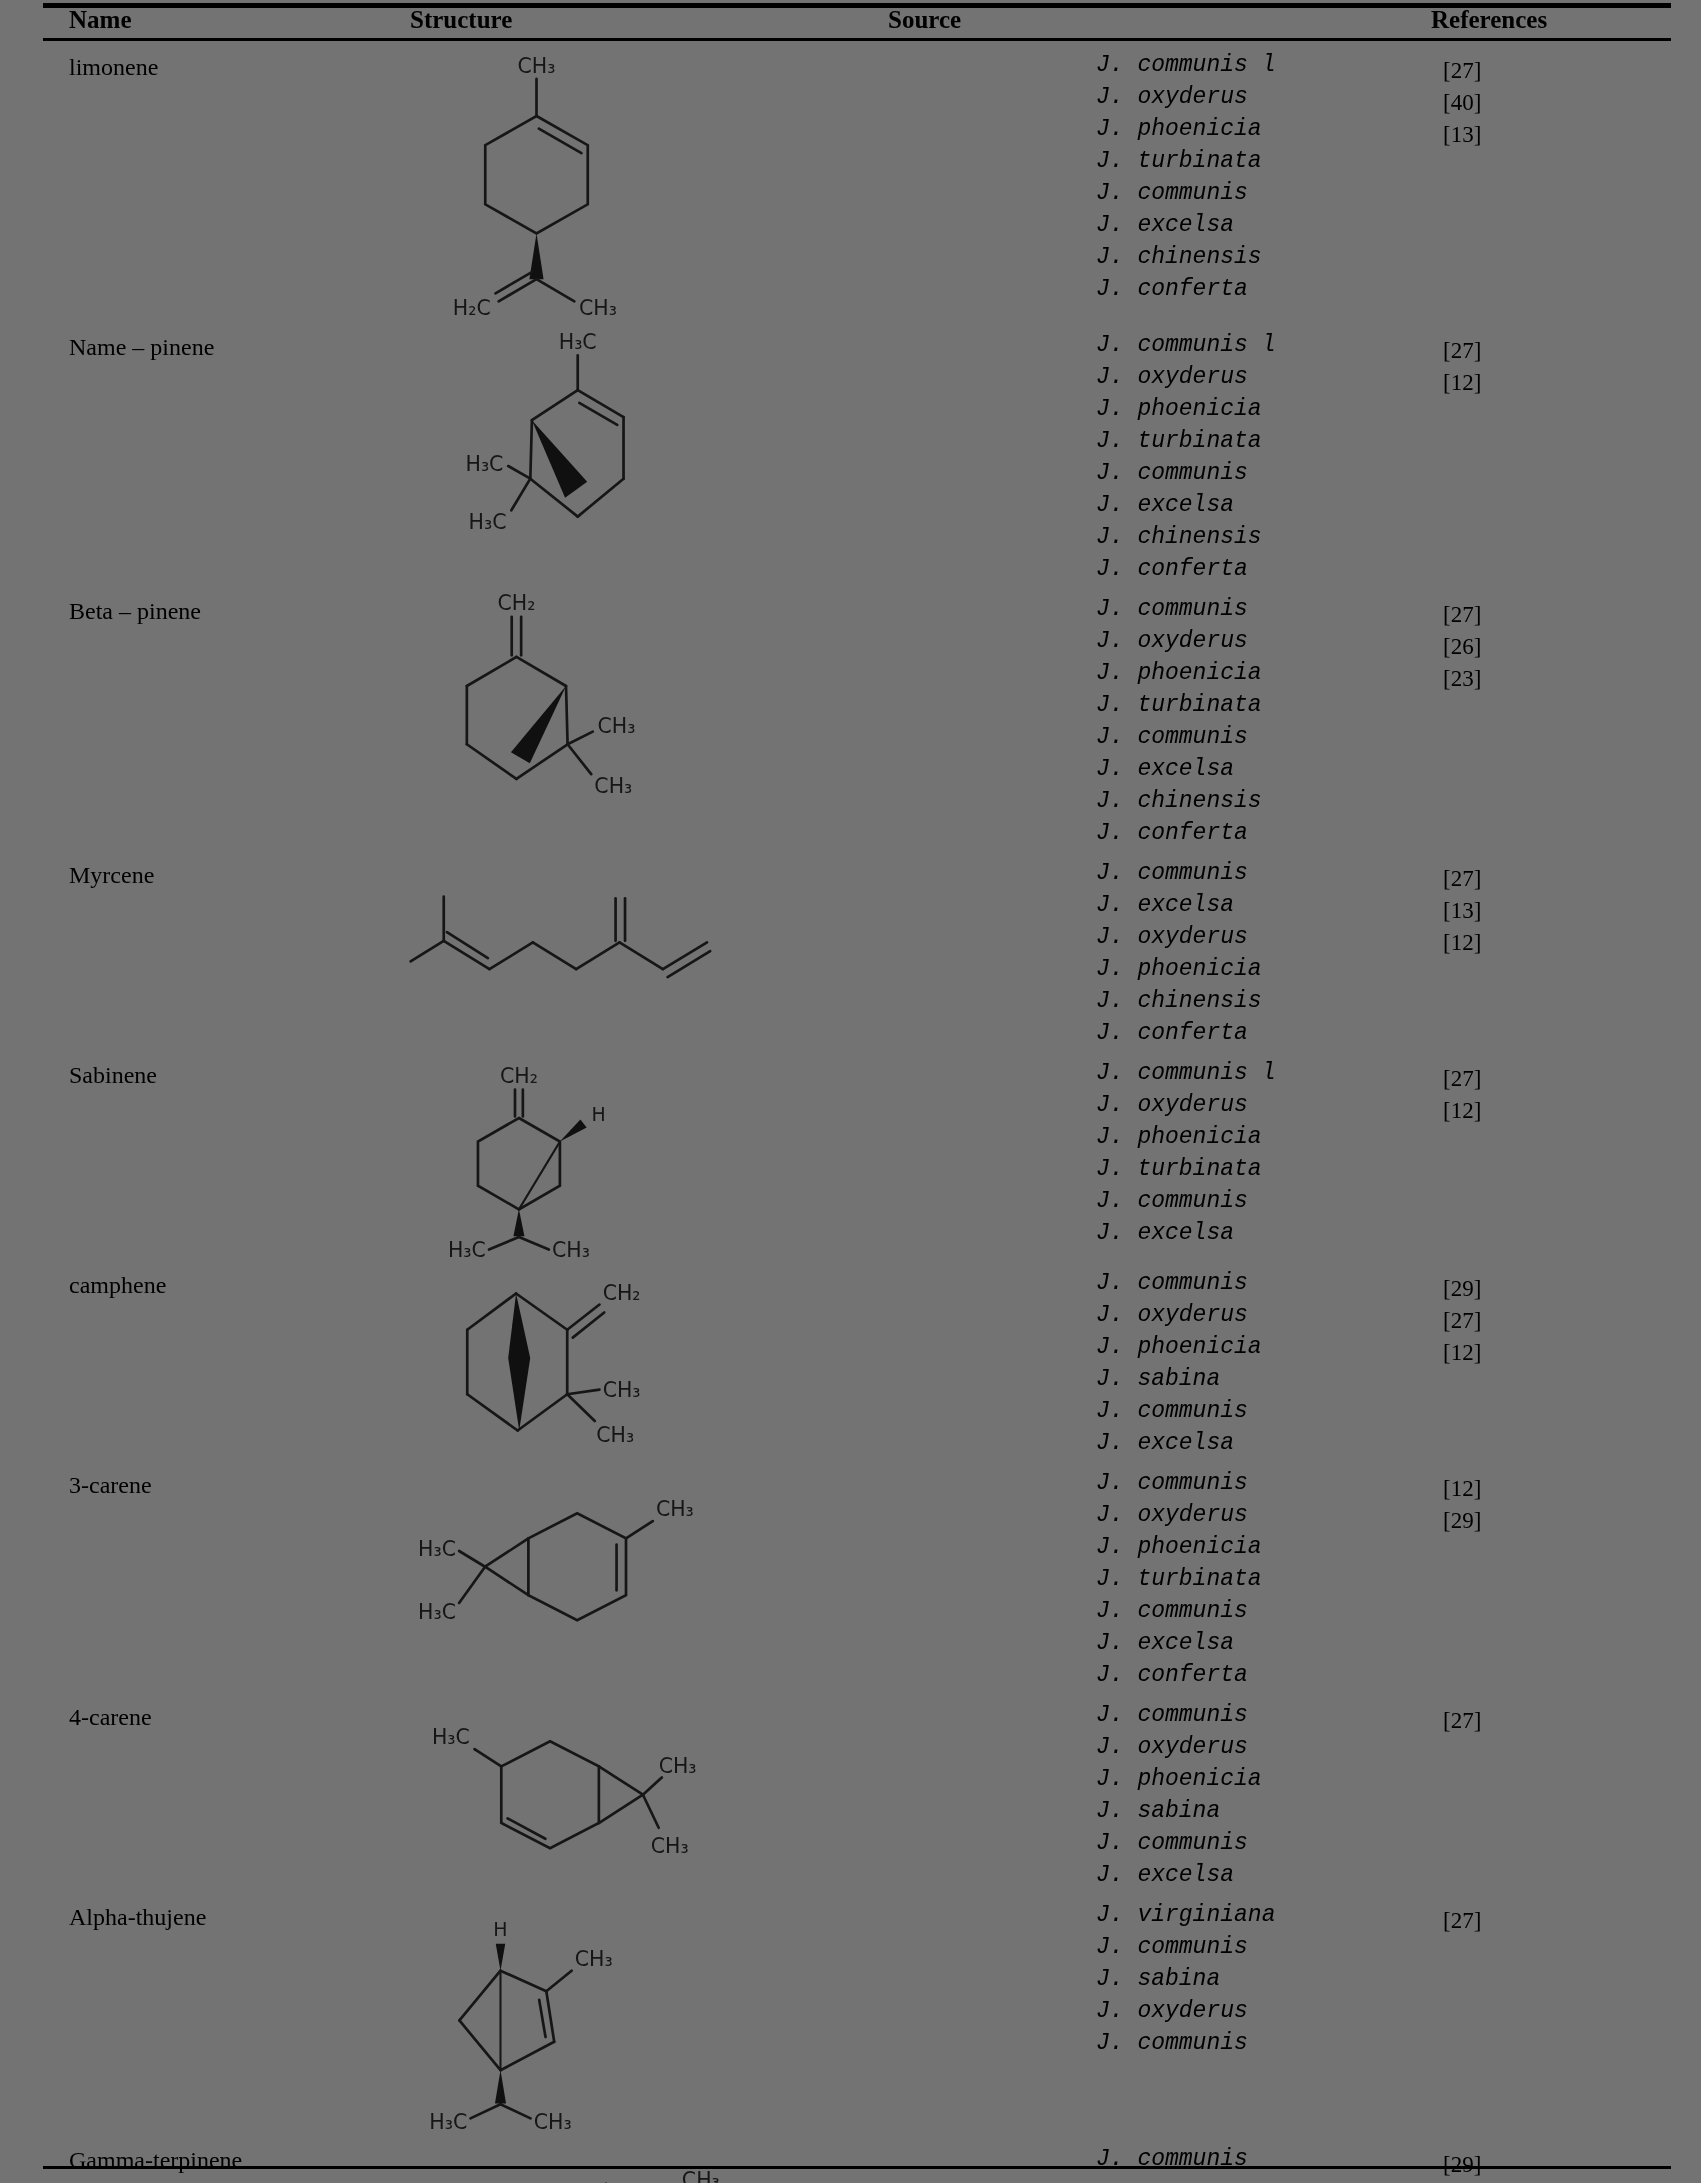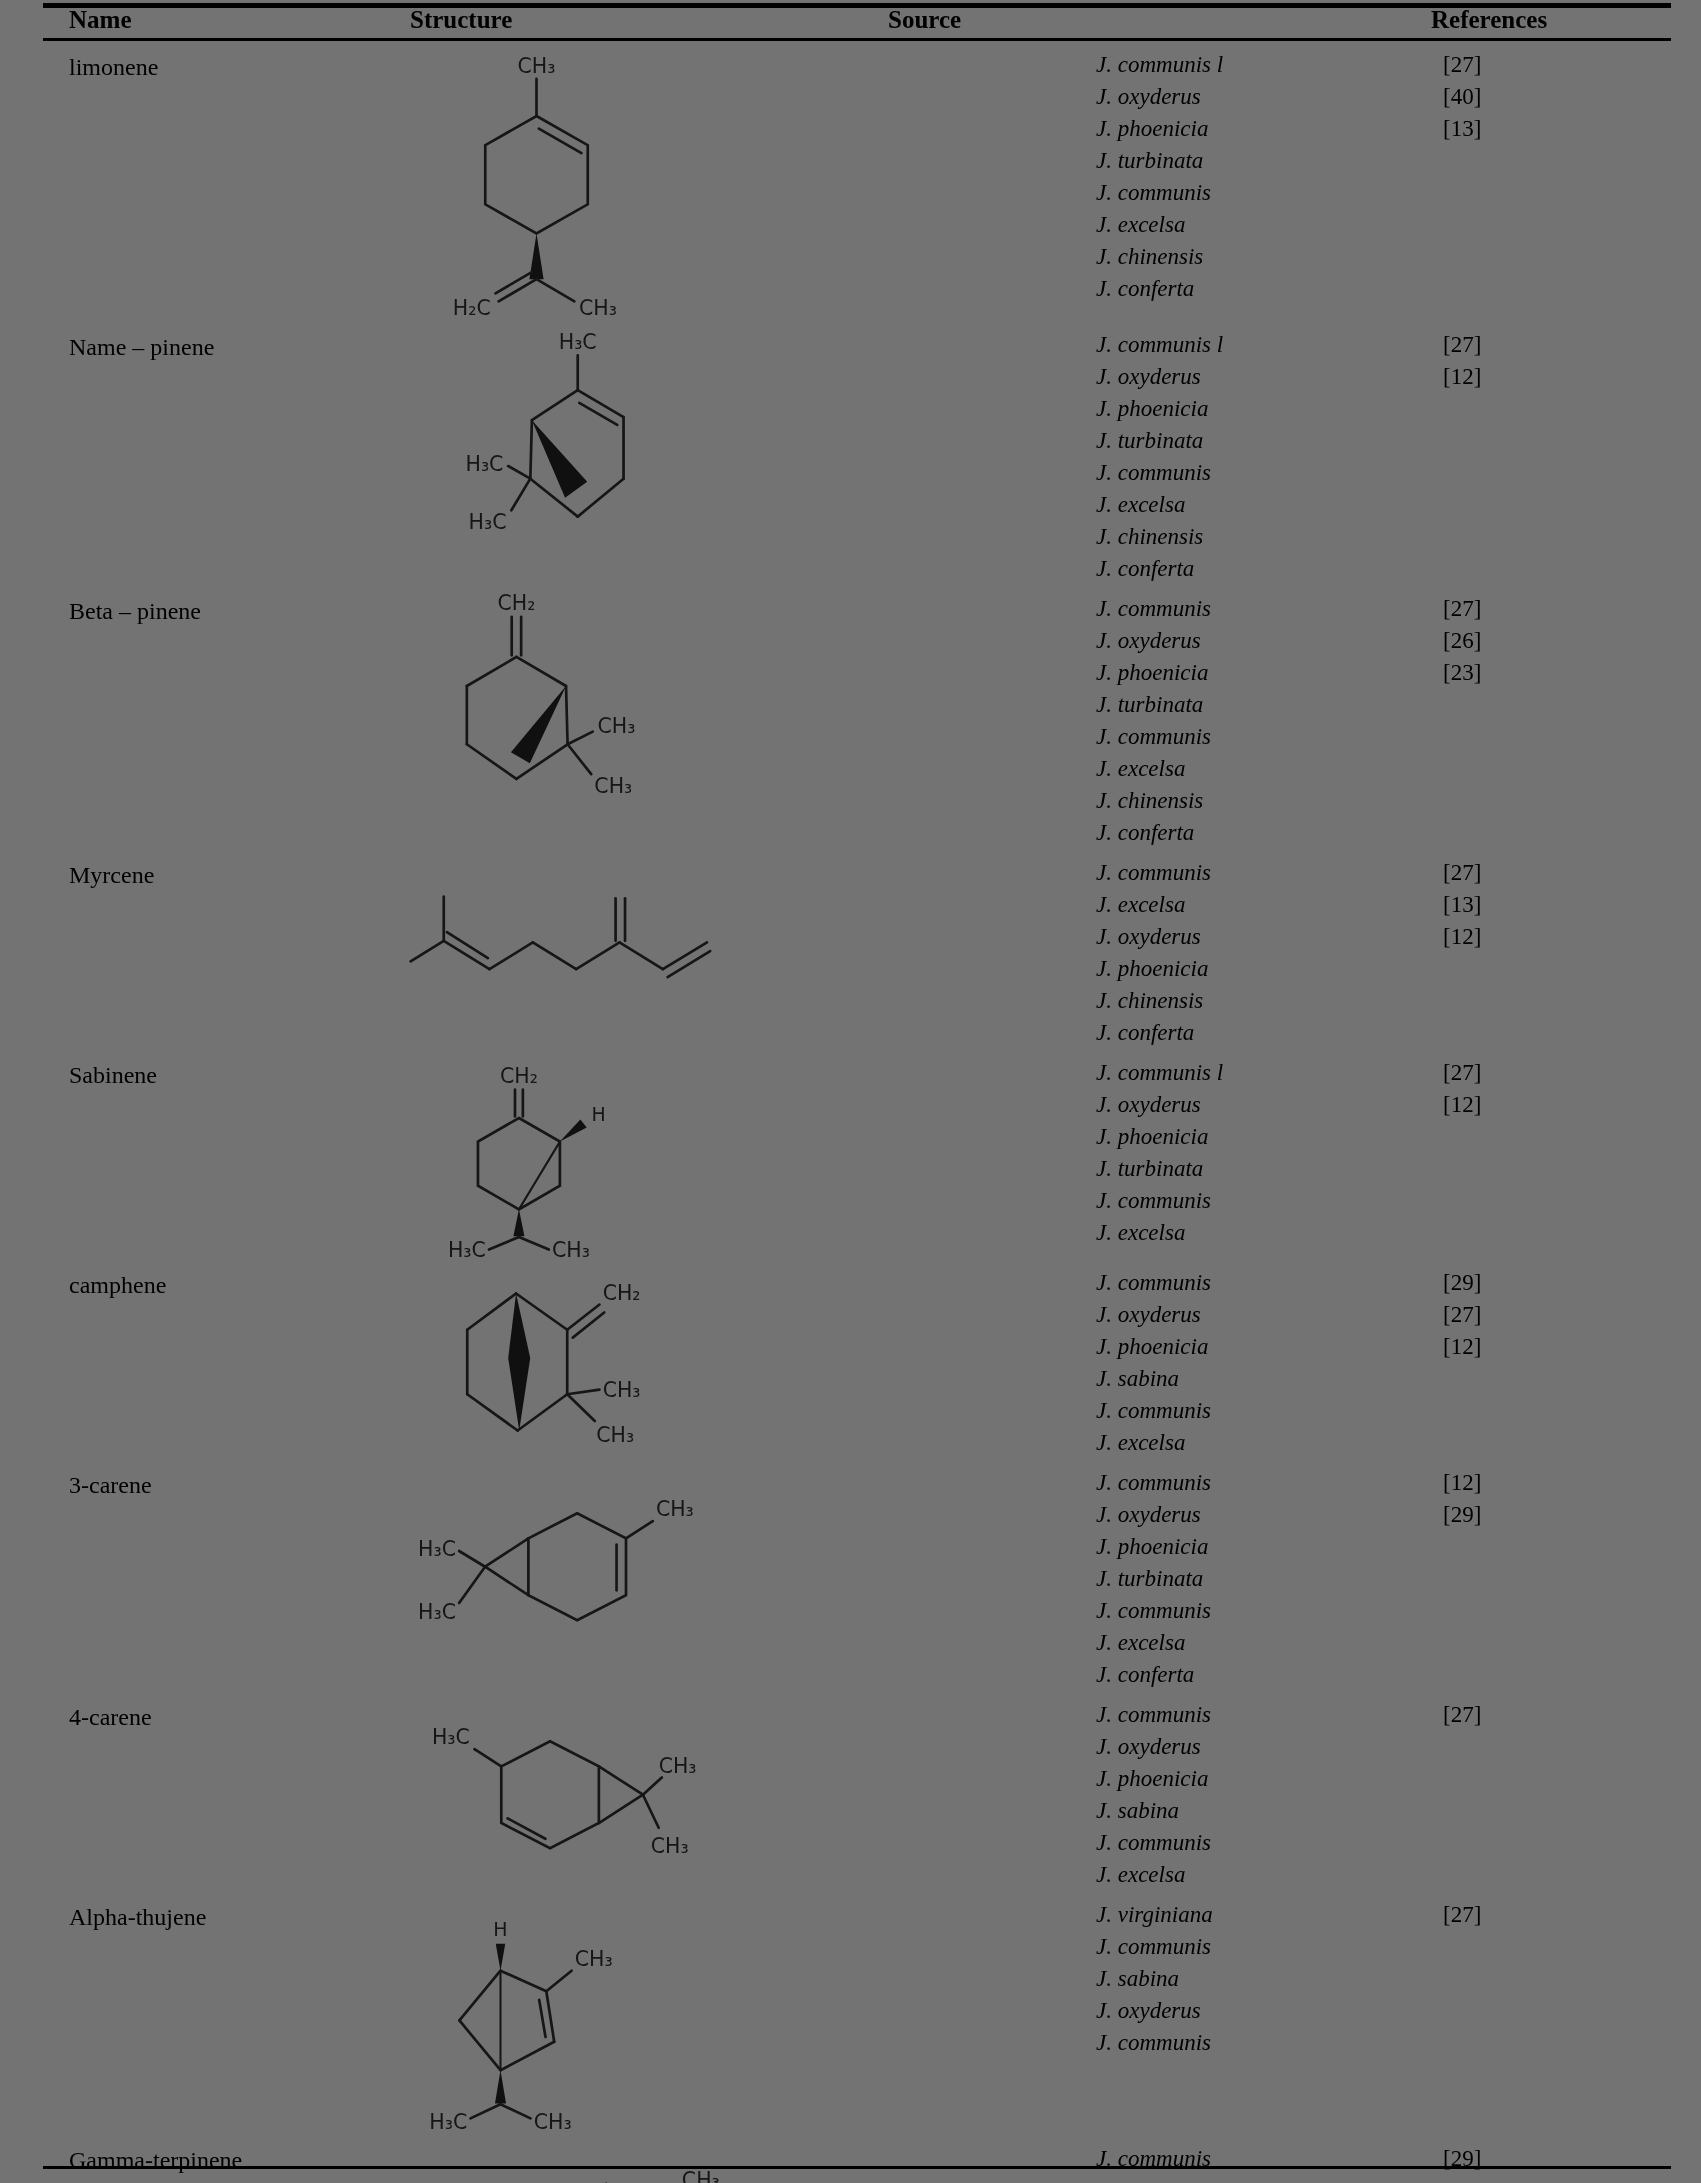--- a/index.html
+++ b/index.html
@@ -35,25 +35,25 @@
     padding:9.5px 0 0 69px;
     font-size:24px;line-height:32px;white-space:nowrap;
   }
   .cell-structure{
     display:flex;justify-content:center;align-items:flex-end;
     overflow:visible;
     text-decoration:underline;
   }
   .cell-source{
     padding:8px 0 0 284px;
-    font-size:23px;font-style:italic;line-height:32px;
+    font-size:23px;font-style:italic;line-height:32px;font-family:Liberation Mono, monospace;
   }
   .cell-refs{
     padding:8px 0 0 0;
-    font-size:23px;line-height:32px;
+    font-size:23px;line-height:32px;margin-top:6px;
   }
   .src-line,.ref-line{white-space:nowrap;}
   svg.structure{overflow:visible;}
   svg.structure .bond{stroke:#161616;stroke-width:3.4;fill:none;stroke-linecap:round;}
   svg.structure .wedge{fill:#101010;stroke:none;}
   svg.structure text{
     font-family:"DejaVu Sans", sans-serif;
     font-size:26px;fill:#161616;
   }
   svg.structure text.small{font-size:24px;}

